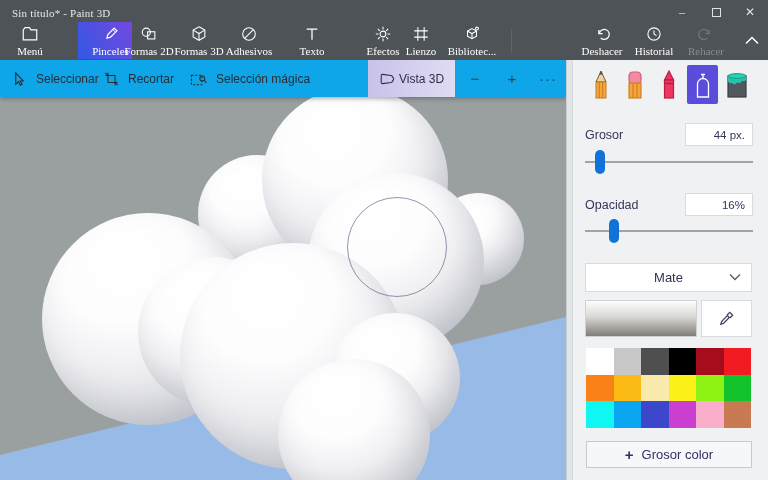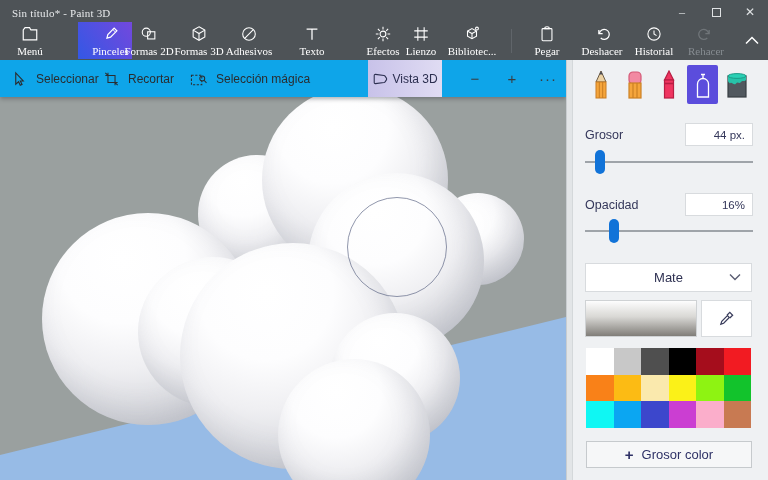--- a/index.html
+++ b/index.html
@@ -16,21 +16,21 @@
   .ribbon-item svg { display:block; }
   .ribbon-item.selected { background:linear-gradient(55deg,#3358e5 0%, #7348dd 100%); }
   .ribbon-item.disabled { color:#868c91; }
   .ribbon-item.disabled svg { opacity:.45; }
   .ribbon-divider { position:absolute; left:511px; top:29px; width:1px; height:24px; background:#60656a; }
   .ribbon-chevron { position:absolute; left:741px; top:28px; width:22px; height:24px; display:flex; align-items:center; justify-content:center; }
 
   
   .toolbar2 { position:absolute; left:0; top:60px; width:566px; height:37px; background:#0ea5e9; z-index:4; box-shadow:0 2px 4px rgba(40,45,50,.35); }
   .tb2-item { position:absolute; top:0; height:37px; display:flex; align-items:center; gap:9px; font-size:12px; color:#2a2d30; }
-  .tb2-chip { position:absolute; left:368px; top:0; width:74px; height:37px; background:linear-gradient(90deg,#c8c2e9 0%, #e0dcf3 100%); display:flex; align-items:center; justify-content:center; gap:4px; font-size:12px; color:#2c2f50;text-align:center; }
+  .tb2-chip { position:absolute; left:368px; top:0; width:87px; height:37px; background:linear-gradient(90deg,#c8c2e9 0%, #e0dcf3 100%); display:flex; align-items:center; justify-content:center; gap:4px; font-size:12px; color:#2c2f50;text-align:center; }
   .tb2-zoom { position:absolute; top:0; height:37px; width:30px; display:flex; align-items:center; justify-content:center; font-size:15px; color:#3a3d40; }
 
   
   .canvas { position:absolute; left:0; top:97px; width:566px; height:383px; background:#9aa09f; overflow:hidden; z-index:1; }
   .plane { position:absolute; left:0; top:0; width:566px; height:383px; background:#97bbe6; clip-path:polygon(0 358px, 566px 220px, 566px 383px, 0 383px); }
   .sphere { position:absolute; border-radius:50%;
     background:radial-gradient(circle at 38% 22%, #ffffff 0%, #fdfdfe 30%, #efeff2 52%, #d8d9de 74%, #bfc1c9 93%, #b4b6bf 100%);
     box-shadow:inset -10px -14px 28px rgba(115,120,138,.18); }
   .cursor-ring { position:absolute; border:1px solid rgba(84,94,126,.65); border-radius:50%; background:transparent; }
 
@@ -137,27 +137,20 @@
       <svg width="18" height="18" viewBox="0 0 20 20" fill="none" stroke="#fff" stroke-width="1.2">
           <path d="M10 4l5 2.8v5.6L10 15.2 5 12.4V6.8z"></path>
           <path d="M10 9.5v5.7M5 6.8l5 2.7 5-2.7"></path>
           <circle cx="15.5" cy="4" r="1.6"></circle>
         </svg>
       <span>Bibliotec...</span>
     </div>
 
     <div class="ribbon-divider"></div>
 
-    <div class="ribbon-item" style="left:527px;width:40px;">
-      <svg width="18" height="18" viewBox="0 0 20 20" fill="none" stroke="#fff" stroke-width="1.2">
-          <rect x="4.5" y="4" width="11" height="13.5" rx="1"></rect>
-          <path d="M7.5 4c0-1.2 1-2 2.5-2s2.5.8 2.5 2M7 4h6"></path>
-        </svg>
-      <span>Pegar</span>
-    </div>
 
     <div class="ribbon-item" style="left:575px;width:54px;">
       <svg width="18" height="18" viewBox="0 0 20 20" fill="none" stroke="#fff" stroke-width="1.4">
           <path d="M6.5 5.5v4.2h4.2"></path>
           <path d="M7 9.3a5.6 5.6 0 1 1 1.6 5.2"></path>
         </svg>
       <span>Deshacer</span>
     </div>
 
     <div class="ribbon-item" style="left:629px;width:50px;">

